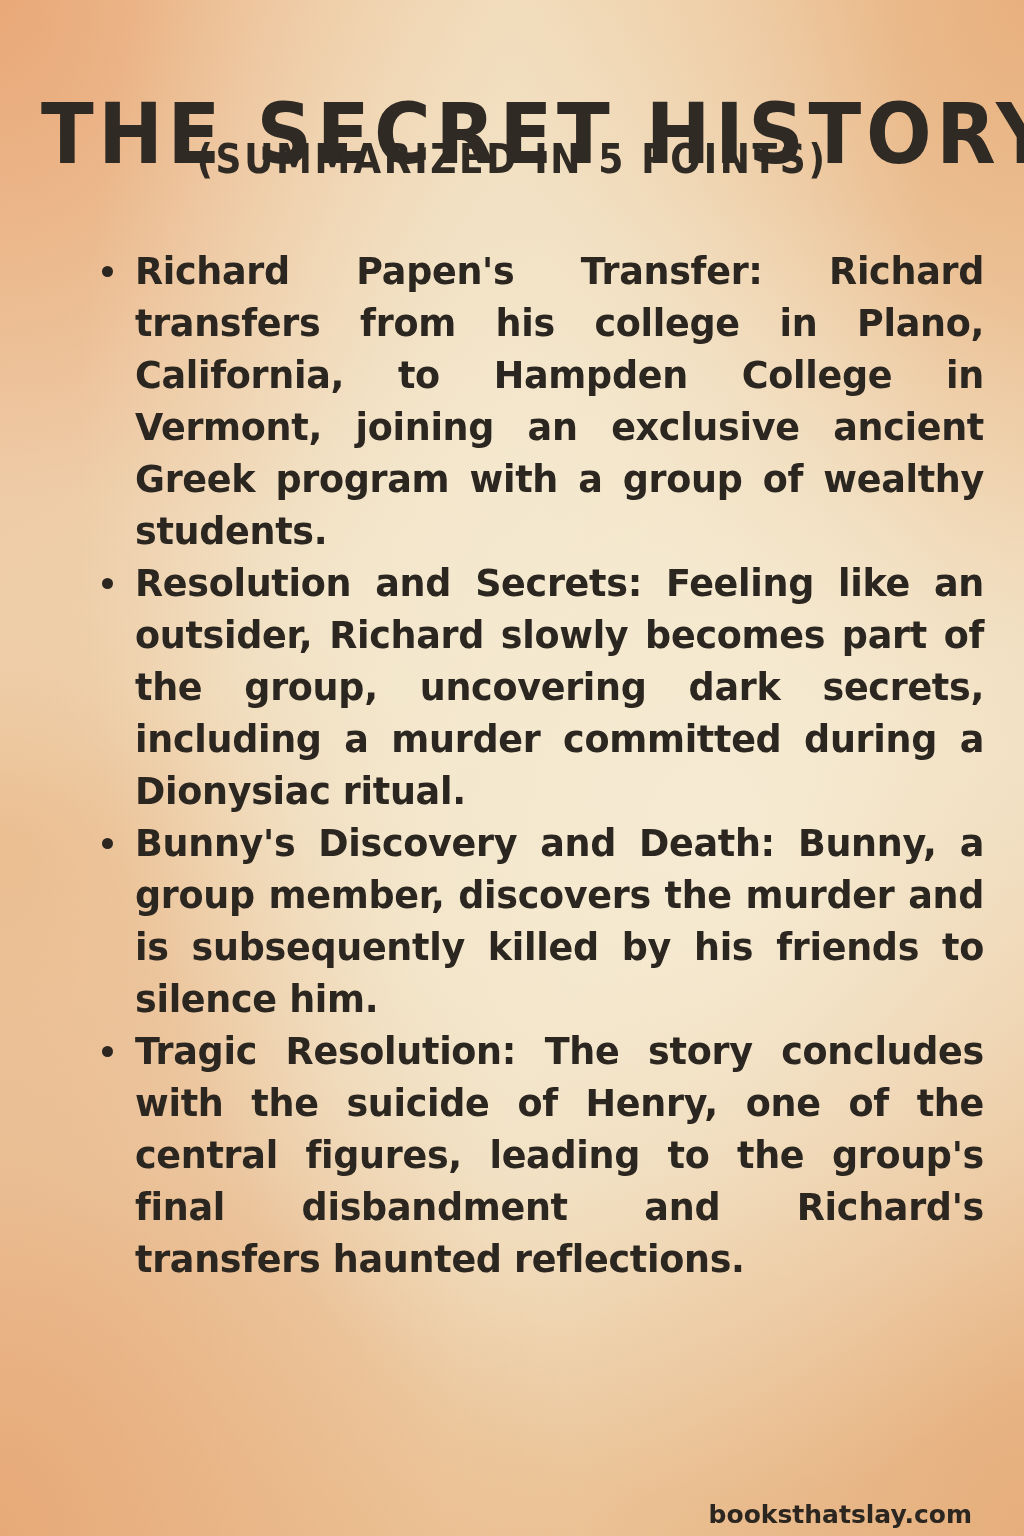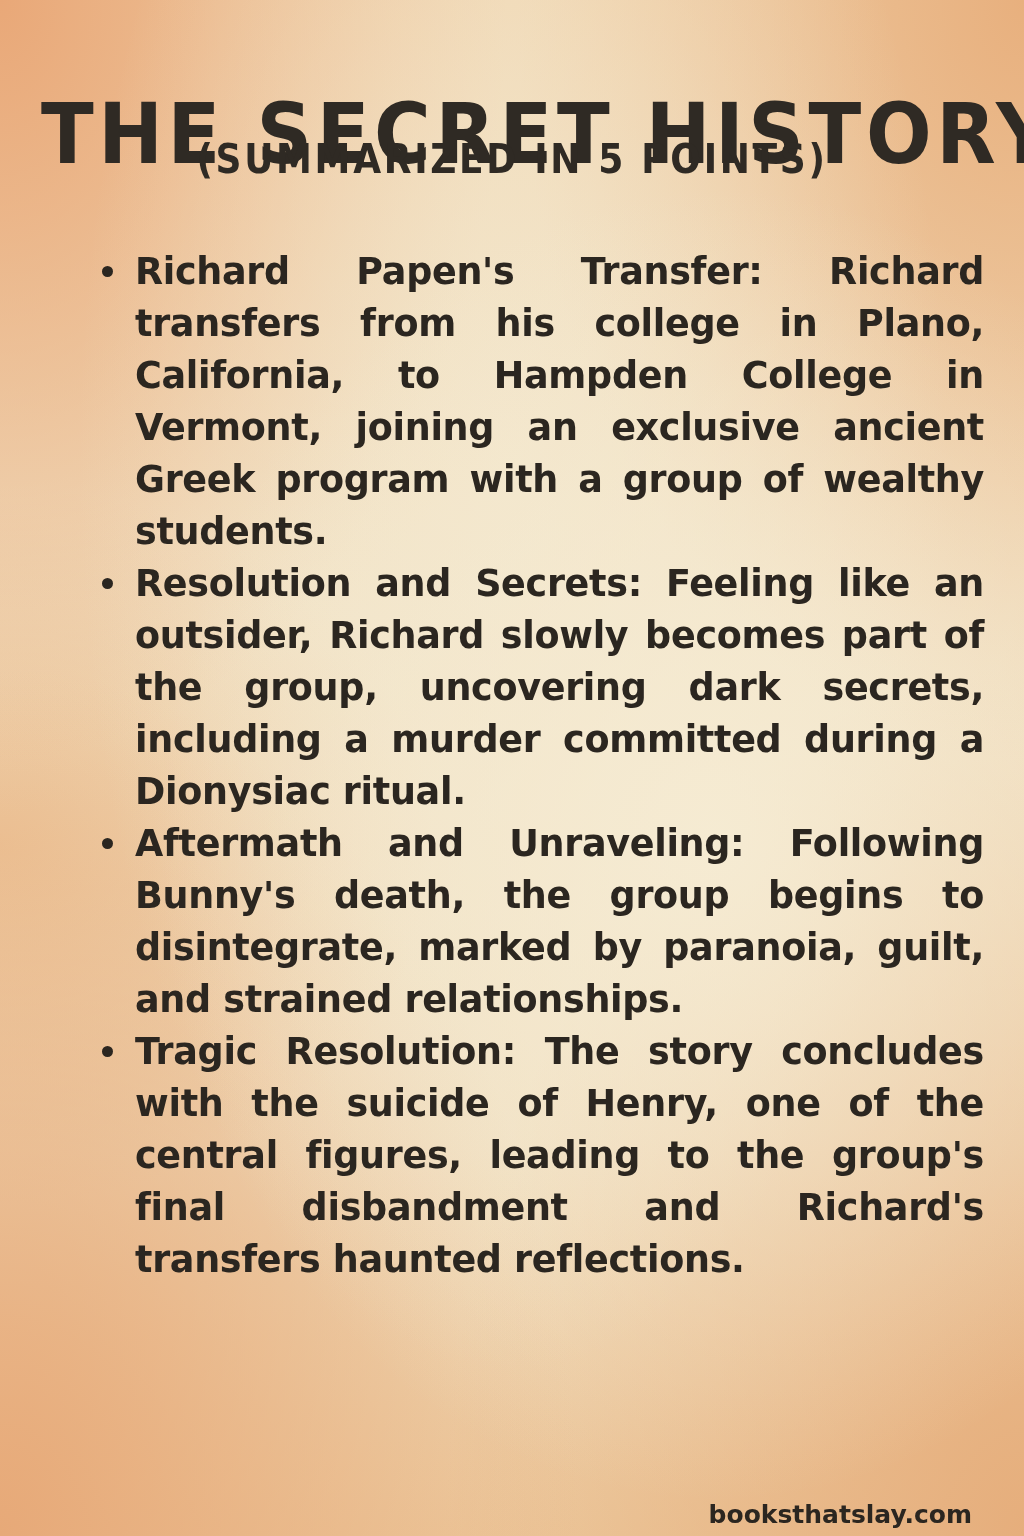--- a/index.html
+++ b/index.html
@@ -106,21 +106,21 @@
     <li class="point">
       <span class="bullet"></span>
       <span>Richard Papen's Transfer: Richard transfers from his college in Plano, California, to Hampden College in Vermont, joining an exclusive ancient Greek program with a group of wealthy students.</span>
     </li>
     <li class="point">
       <span class="bullet"></span>
       <span>Resolution and Secrets: Feeling like an outsider, Richard slowly becomes part of the group, uncovering dark secrets, including a murder committed during a Dionysiac ritual.</span>
     </li>
     <li class="point">
       <span class="bullet"></span>
-      <span>Aftermath and Unraveling: Following Bunny's death, the group begins to disintegrate, marked by paranoia, guilt, and strained relationships.</span>
+      <span>Bunny's Discovery and Death: Bunny, a group member, discovers the murder and is subsequently killed by his friends to silence him.</span>
     </li>
     <li class="point">
       <span class="bullet"></span>
       <span>Tragic Resolution: The story concludes with the suicide of Henry, one of the central figures, leading to the group's final disbandment and Richard's transfers haunted reflections.</span>
     </li>
   </ul>
 
   <div class="footer">booksthatslay.com</div>
 </div>
 

